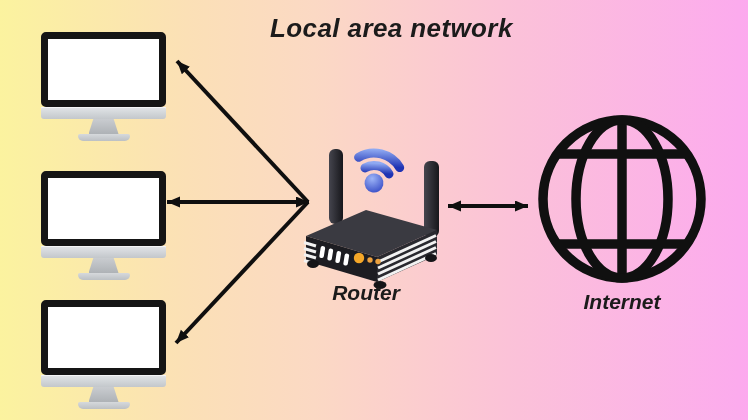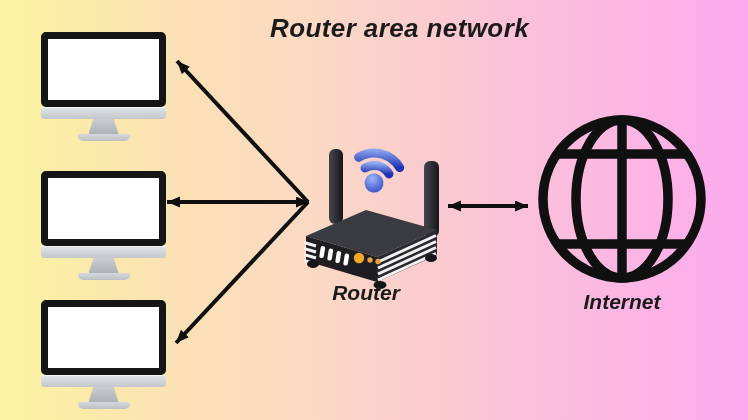--- a/index.html
+++ b/index.html
@@ -24,21 +24,21 @@
   .gfx{position:absolute;left:0;top:0;}
   .node-label{position:absolute;font:italic 700 21px "Liberation Sans",sans-serif;color:#1b1b1b;text-align:center;white-space:nowrap;}
   #router-label{left:330px;top:281px;width:72px;}
   #internet-label{left:566px;top:290px;width:112px;}
 </style>
 </head>
 <body>
 
 <div class="canvas">
 
-  <div class="title">Router area network</div>
+  <div class="title">Local area network</div>
 
   <div class="monitor" id="m1">
     <div class="screen"></div>
     <div class="mbar"></div>
     <div class="mneck"></div>
     <div class="mbase"></div>
   </div>
   <div class="monitor" id="m2">
     <div class="screen"></div>
     <div class="mbar"></div>

